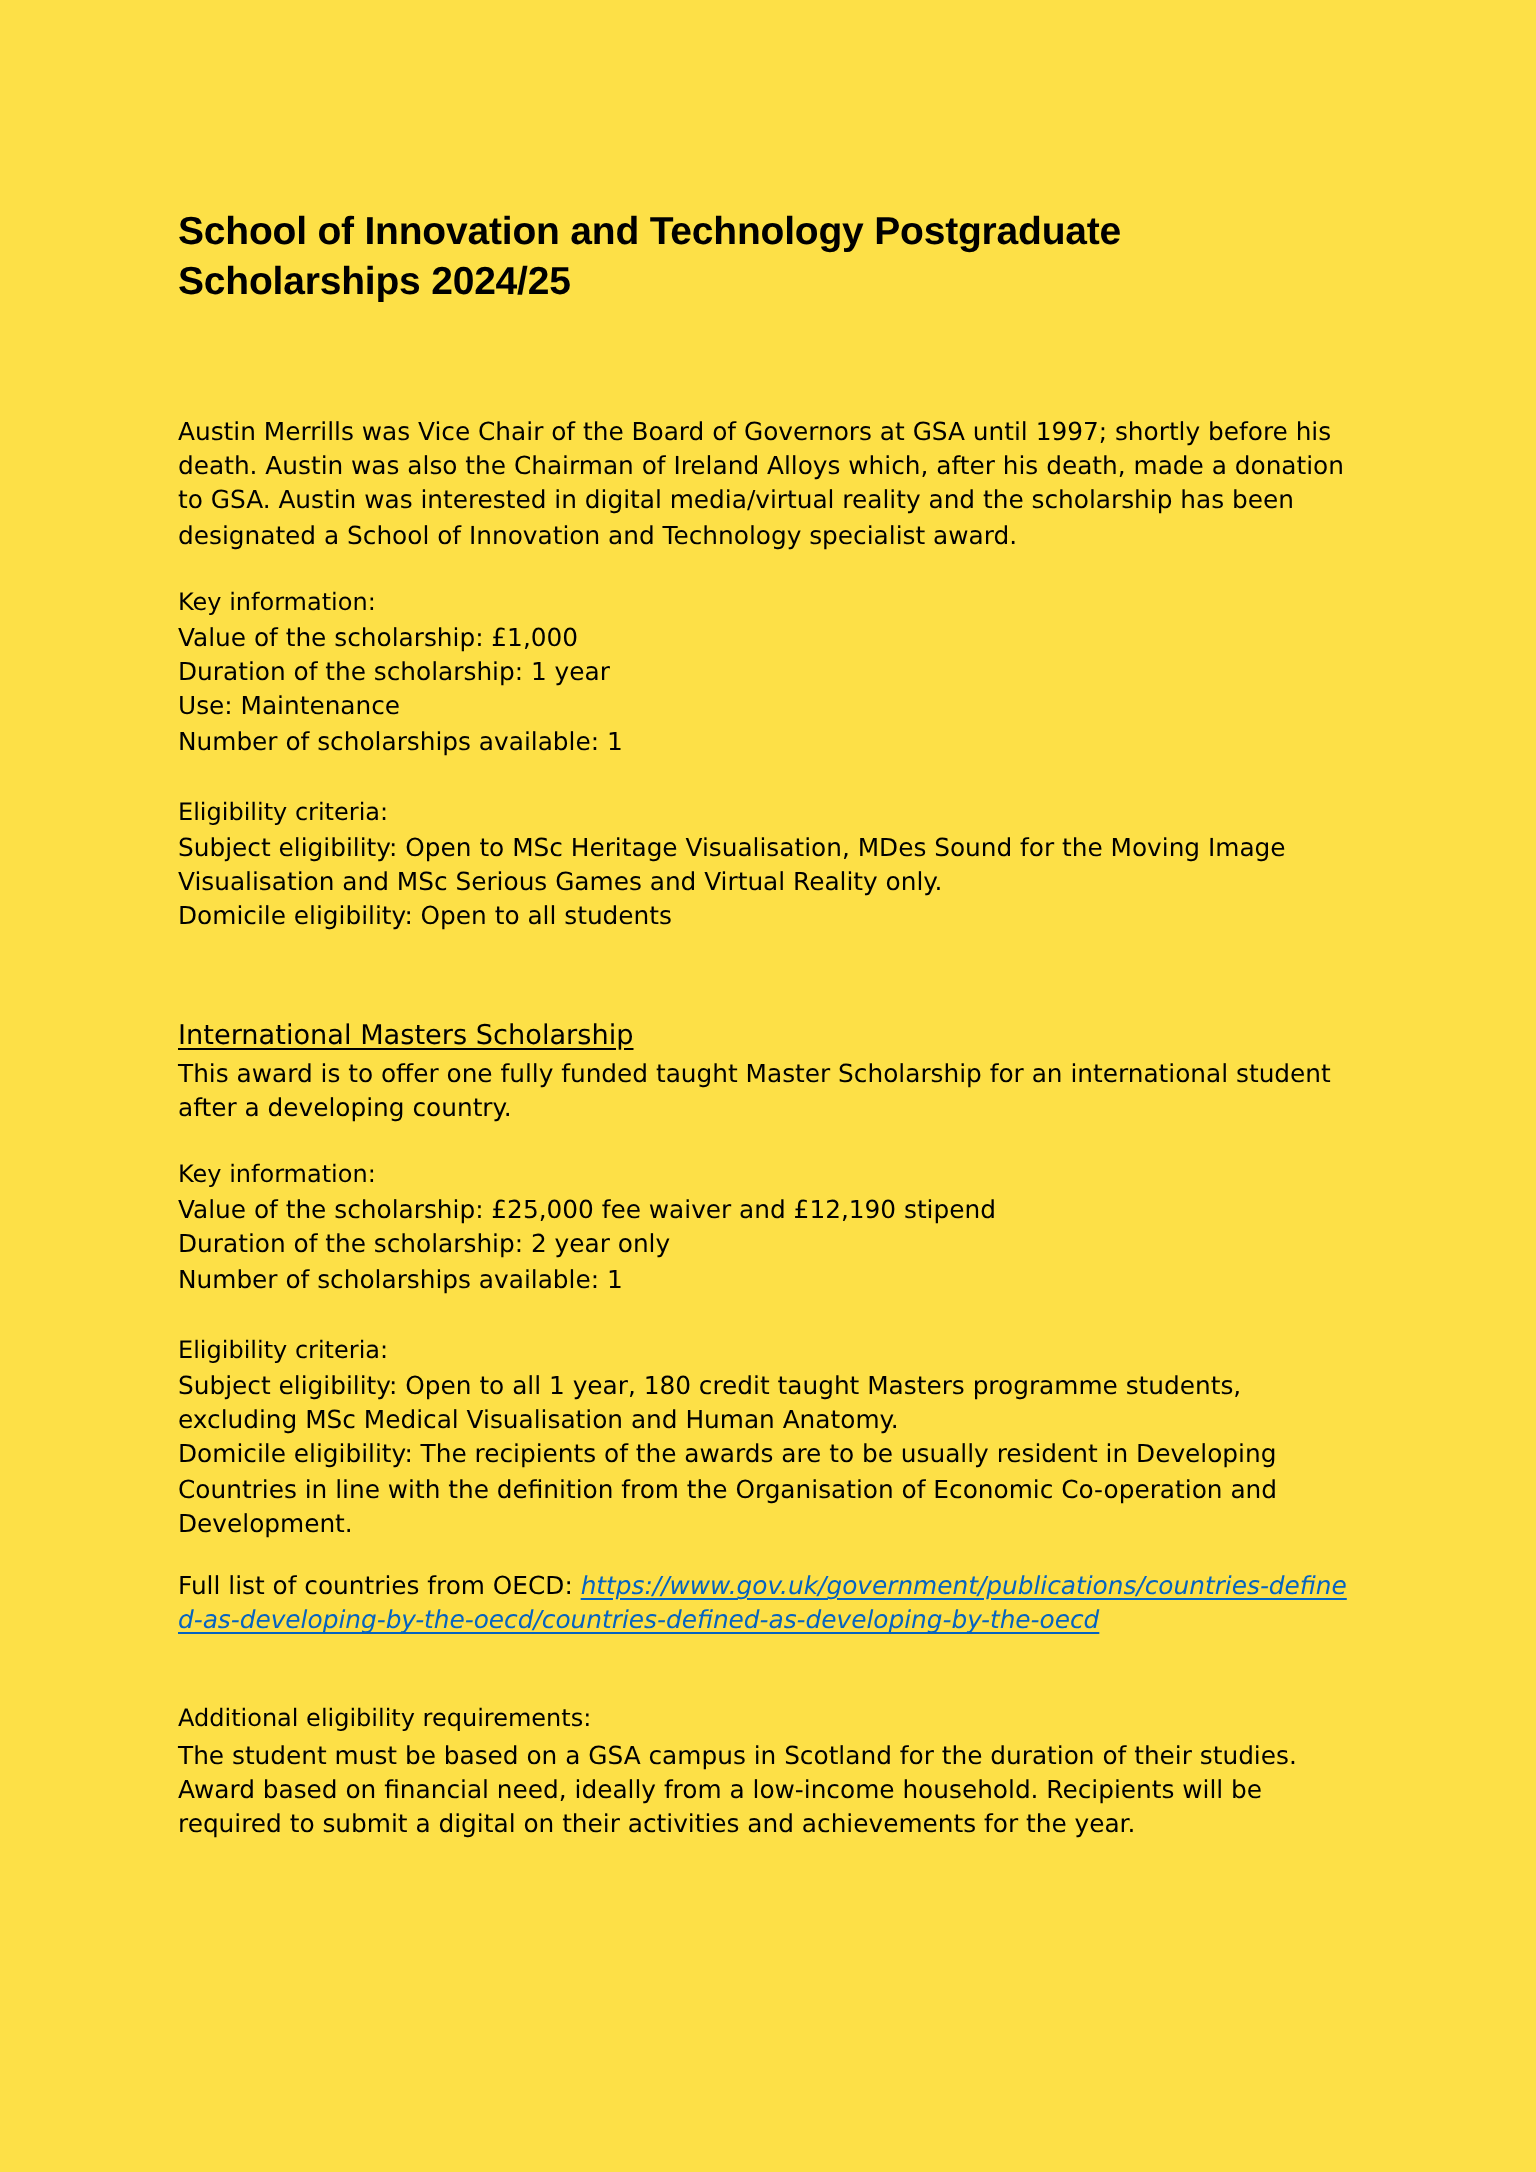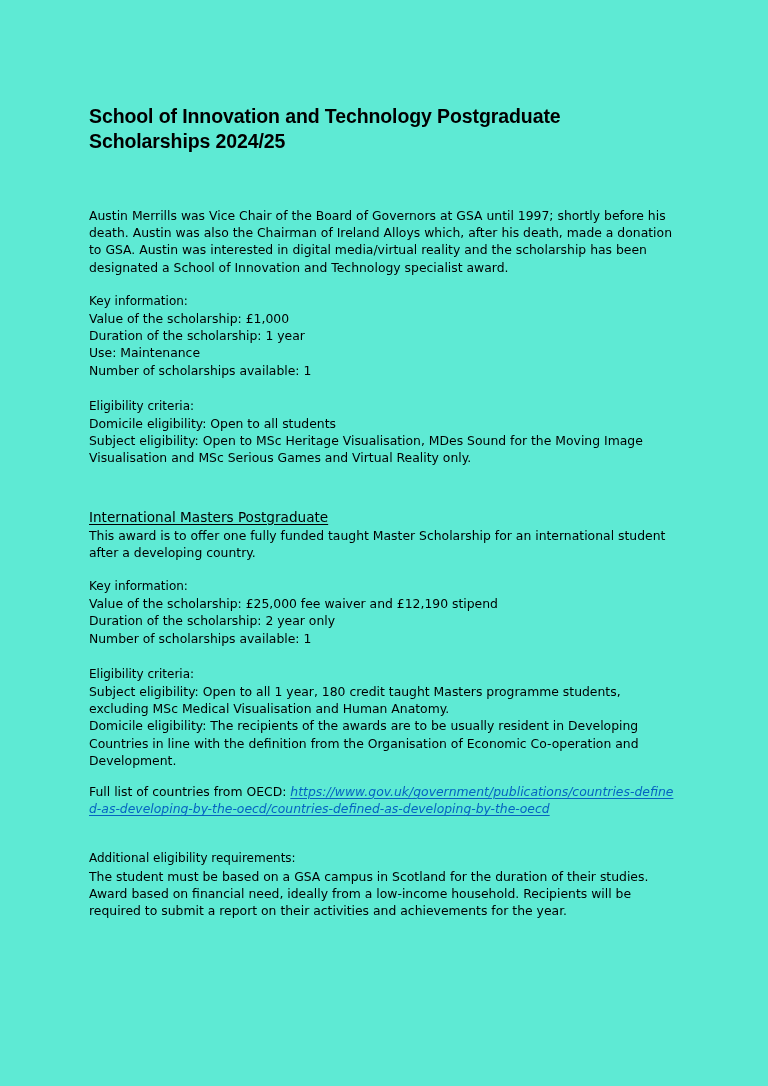--- a/index.html
+++ b/index.html
@@ -12,21 +12,21 @@
     height: 1086px;
     font-family: "DejaVu Sans", sans-serif;
     color: #000000;
     -webkit-font-smoothing: antialiased;
   }
 
   .page {
     position: relative;
     width: 768px;
     height: 1086px;
-    background: #5eead4;
+    background: #fde047;
     box-sizing: border-box;
   }
 
   .content {
     position: absolute;
     left: 89px;
     top: 104px;
     width: 592px;
   }
 
@@ -127,30 +127,30 @@
 
       <p class="label">Key information:</p>
       <p class="line">Value of the scholarship: £1,000</p>
       <p class="line">Duration of the scholarship: 1 year</p>
       <p class="line">Use: Maintenance</p>
       <p class="line">Number of scholarships available: 1</p>
 
       <div class="gap-md"></div>
 
       <p class="label">Eligibility criteria:</p>
+      <p class="para">Subject eligibility: Open to MSc Heritage Visualisation, MDes Sound for the Moving Image Visualisation and MSc Serious Games and Virtual Reality only.</p>
       <p class="para">Domicile eligibility: Open to all students</p>
-      <p class="para">Subject eligibility: Open to MSc Heritage Visualisation, MDes Sound for the Moving Image Visualisation and MSc Serious Games and Virtual Reality only.</p>
     </div>
 
     <div class="gap-section"></div>
 
     <div>
 
       <div class="section-heading-wrap">
-        <h2 class="section-heading">International Masters Postgraduate</h2>
+        <h2 class="section-heading">International Masters Scholarship</h2>
       </div>
 
       <p class="para">This award is to offer one fully funded taught Master Scholarship for an international student after a developing country.</p>
 
       <div class="gap-sm"></div>
 
       <p class="label">Key information:</p>
       <p class="line">Value of the scholarship: £25,000 fee waiver and £12,190 stipend</p>
       <p class="line">Duration of the scholarship: 2 year only</p>
       <p class="line">Number of scholarships available: 1</p>
@@ -161,17 +161,17 @@
       <p class="para">Subject eligibility: Open to all 1 year, 180 credit taught Masters programme students, excluding MSc Medical Visualisation and Human Anatomy.</p>
       <p class="para">Domicile eligibility: The recipients of the awards are to be usually resident in Developing Countries in line with the definition from the Organisation of Economic Co-operation and Development.</p>
 
       <div class="gap-link"></div>
 
       <p class="link-para"><span>Full list of countries from OECD: </span><a class="link" href="#">https://www.gov.uk/government/publications/countries-defined-as-developing-by-the-oecd/countries-defined-as-developing-by-the-oecd</a></p>
 
       <div class="gap-add"></div>
 
       <p class="label">Additional eligibility requirements:</p>
-      <p class="para">The student must be based on a GSA campus in Scotland for the duration of their studies. Award based on financial need, ideally from a low-income household. Recipients will be required to submit a report on their activities and achievements for the year.</p>
+      <p class="para">The student must be based on a GSA campus in Scotland for the duration of their studies. Award based on financial need, ideally from a low-income household. Recipients will be required to submit a digital on their activities and achievements for the year.</p>
     </div>
 
   </div>
 </div>
 
 </body></html>

